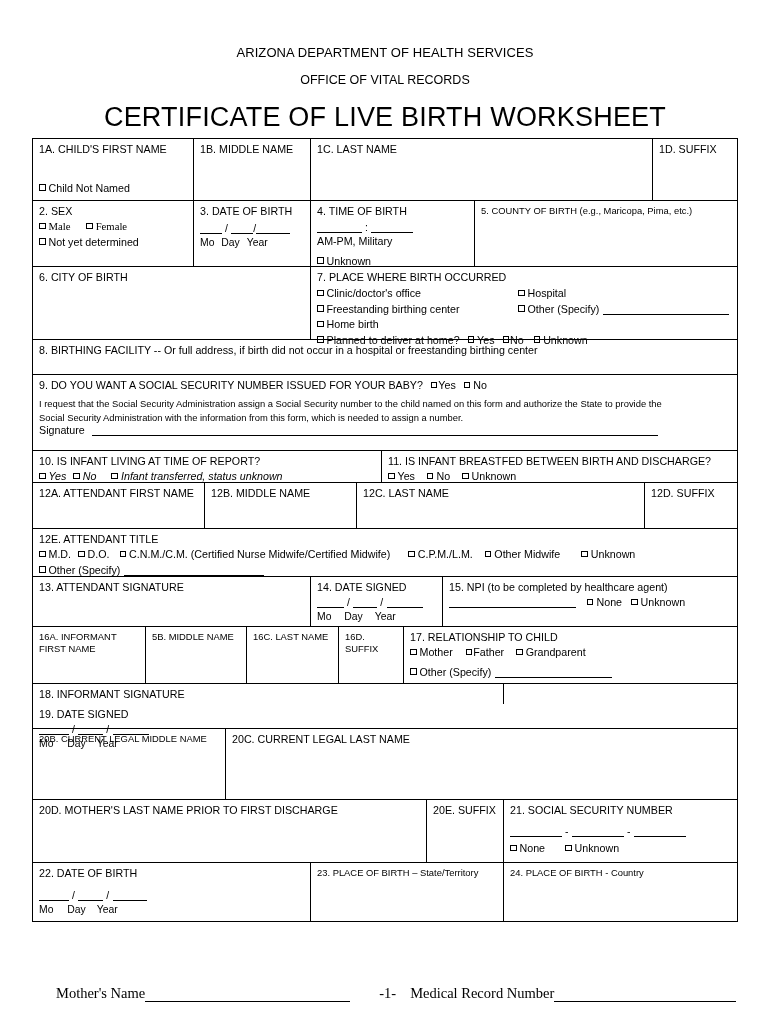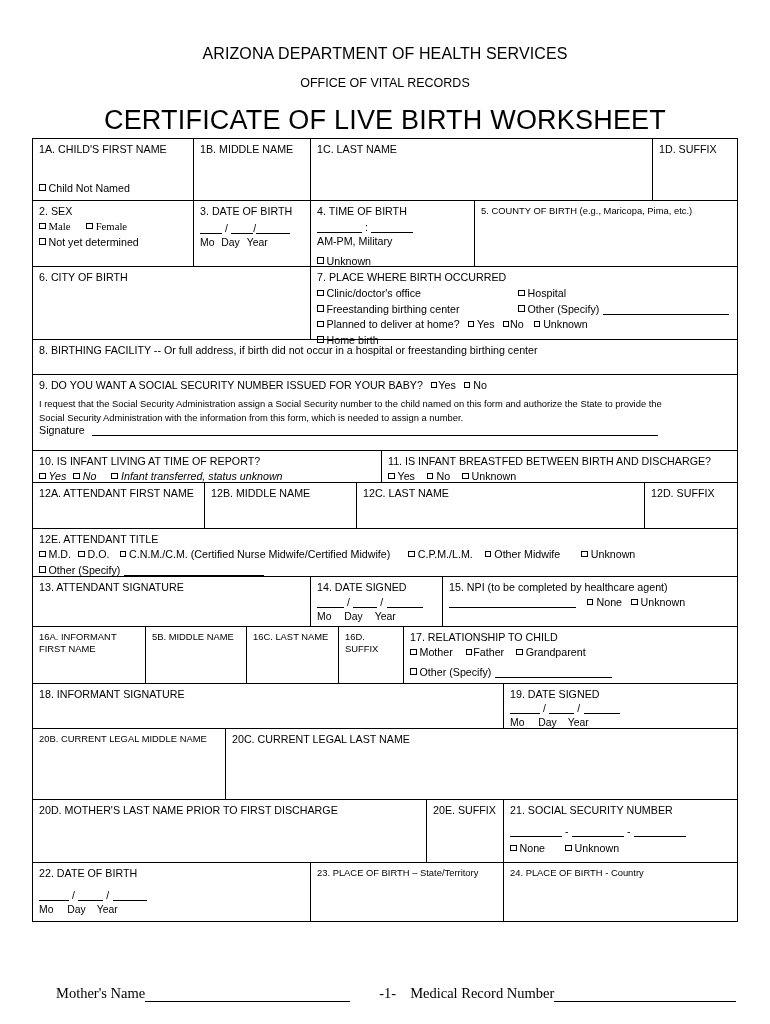--- a/index.html
+++ b/index.html
@@ -6,21 +6,21 @@
   body{
     width:770px;height:1024px;
     font-family:"Liberation Sans",sans-serif;
     color:#000;
     -webkit-font-smoothing:none;
   }
   .page{position:relative;width:770px;height:1024px;box-sizing:border-box;}
 
   
   .hdr{text-align:center;}
-  .hdr-l1{font-size:16px;letter-spacing:.1px;padding-top:45px;}
+  .hdr-l1{font-size:13px;letter-spacing:.1px;padding-top:45px;}
   .hdr-l2{font-size:12.5px;padding-top:13px;}
   .hdr-l3{font-size:27px;font-weight:normal;padding-top:15px;letter-spacing:.2px;}
 
   
   .form{
     position:absolute;left:32px;top:138px;width:706px;
     border:1.4px solid #000;
     box-sizing:border-box;
     font-size:10.7px;
     line-height:1.25;
@@ -130,27 +130,27 @@
       <div class="cell" style="flex:1;">
         <div class="lbl">7. PLACE WHERE BIRTH OCCURRED</div>
         <div style="display:flex;margin-top:3px;">
           <div style="width:201px;"><span class="cb"></span><span>Clinic/doctor's office</span></div>
           <div><span class="cb"></span><span>Hospital</span></div>
         </div>
         <div style="display:flex;margin-top:2px;">
           <div style="width:201px;"><span class="cb"></span><span>Freestanding birthing center</span></div>
           <div><span class="cb"></span><span>Other (Specify)</span><span class="ul" style="width:126px;margin-left:4px;"></span></div>
         </div>
+        <div style="margin-top:2px;"><span class="cb"></span><span>Home birth</span></div>
         <div style="margin-top:2px;">
           <span class="cb"></span><span>Planned to deliver at home?</span>
           <span class="opt" style="margin-left:5px;"><span class="cb"></span><span>Yes</span></span>
           <span class="opt" style="margin-left:5px;"><span class="cb" style="margin-right:1px;"></span><span>No</span></span>
           <span class="opt" style="margin-left:7px;"><span class="cb"></span><span>Unknown</span></span>
         </div>
-        <div style="margin-top:2px;"><span class="cb"></span><span>Home birth</span></div>
       </div>
     </div>
 
     <div class="row" style="height:35px;">
       <div class="cell" style="flex:1;">
         <div class="lbl">8. BIRTHING FACILITY -- Or full address, if birth did not occur in a hospital or freestanding birthing center</div>
       </div>
     </div>
 
     <div class="row" style="height:76px;">
@@ -266,21 +266,21 @@
           <span class="opt"><span class="cb"></span><span>Mother</span></span>
           <span class="opt" style="margin-left:10px;"><span class="cb" style="margin-right:1px;"></span><span>Father</span></span>
           <span class="opt" style="margin-left:9px;"><span class="cb"></span><span>Grandparent</span></span>
         </div>
         <div style="margin-top:6px;">
           <span class="cb"></span><span>Other (Specify)</span><span class="ul" style="width:117px;margin-left:4px;"></span>
         </div>
       </div>
     </div>
 
-    <div class="row" style="height:45px;">
+    <div class="row" style="height:45px;flex-direction:column;">
       <div class="cell vb" style="width:471px;">
         <div class="lbl">18. INFORMANT SIGNATURE</div>
       </div>
       <div class="cell" style="flex:1;">
         <div class="lbl">19. DATE SIGNED</div>
         <div class="mdy" style="margin-top:1px;">
           <span class="ul" style="width:30px;"></span> / <span class="ul" style="width:25px;"></span> / <span class="ul" style="width:36px;"></span>
         </div>
         <div class="mdy-lab" style="margin-top:1px;">
           <span>Mo</span>

